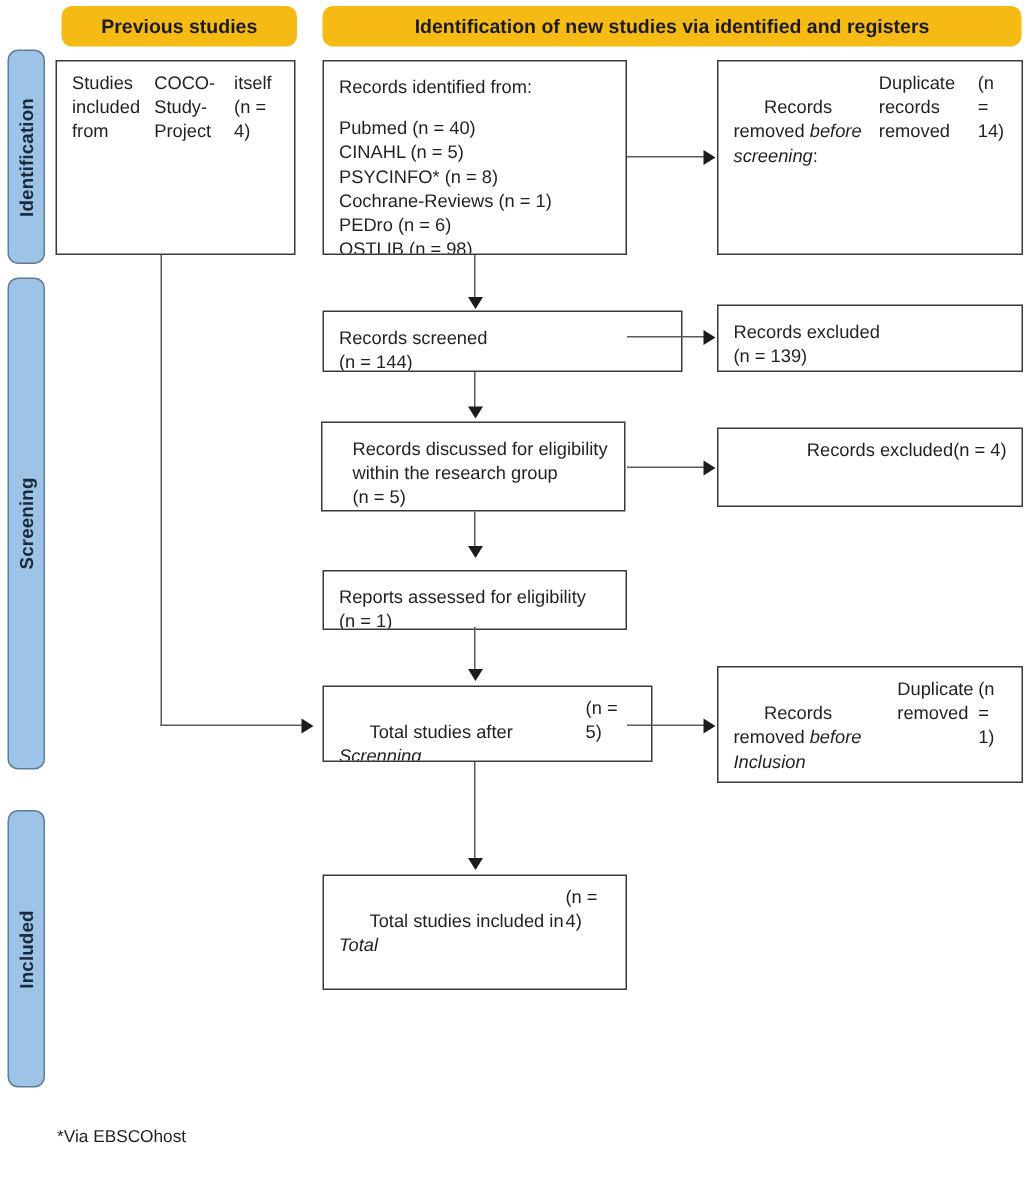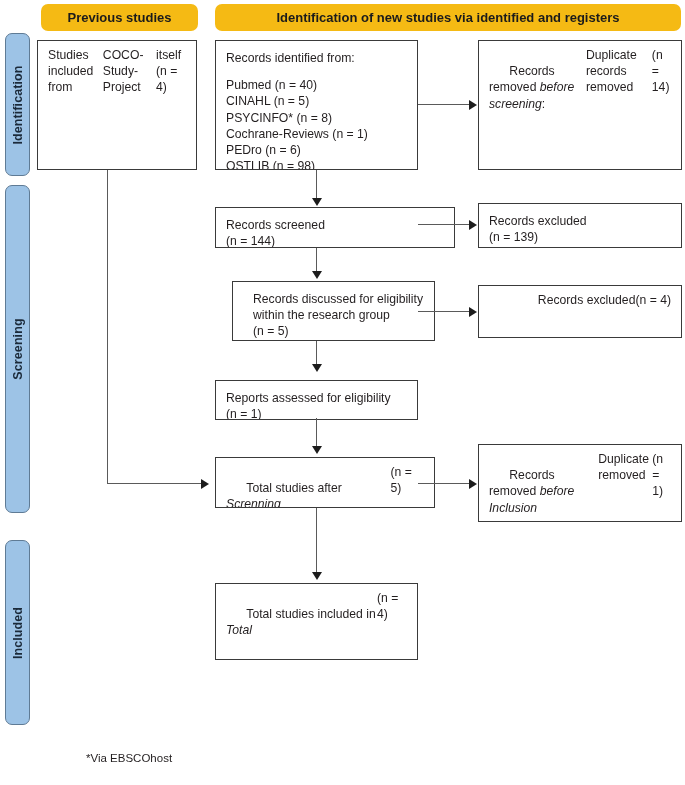--- a/index.html
+++ b/index.html
@@ -103,21 +103,20 @@
     border-top: 5px solid transparent;
     border-bottom: 5px solid transparent;
     border-left: 8px solid #1c1c1c;
   }
 
   
   .footnote {
     position: absolute;
     font-size: 11.5px;
     color: #231f20;
-    margin-left: 48px;
   }
 </style>
 </head>
 <body>
 
 <div id="diagram">
 
   <div class="stage-pill" style="top:33px; height:143px;">
     <span class="stage-label">Identification</span>
   </div>
@@ -179,21 +178,21 @@
     <div class="line">Records excluded</div>
     <div class="line">(n = 139)</div>
   </div>
 
   <div class="conn h" style="left:418px; top:224px; width:52px;"></div>
   <div class="arrow-right" style="left:469px; top:220px;"></div>
 
   <div class="conn v" style="left:316px; top:248px; height:25px;"></div>
   <div class="arrow-down" style="left:312px; top:271px;"></div>
 
-  <div class="node" style="left:232px; top:281px; width:203px; height:60px;padding-left:20px;">
+  <div class="node" style="left:214px; top:281px; width:203px; height:60px;padding-left:20px;">
     <div class="line">Records discussed for eligibility</div>
     <div class="line">within the research group</div>
     <div class="line">(n = 5)</div>
   </div>
 
   <div class="node vcenter" style="left:478px; top:285px; width:204px; height:53px;">
     <div class="line">Records excluded</div>
     <div class="line">(n = 4)</div>
   </div>
 

